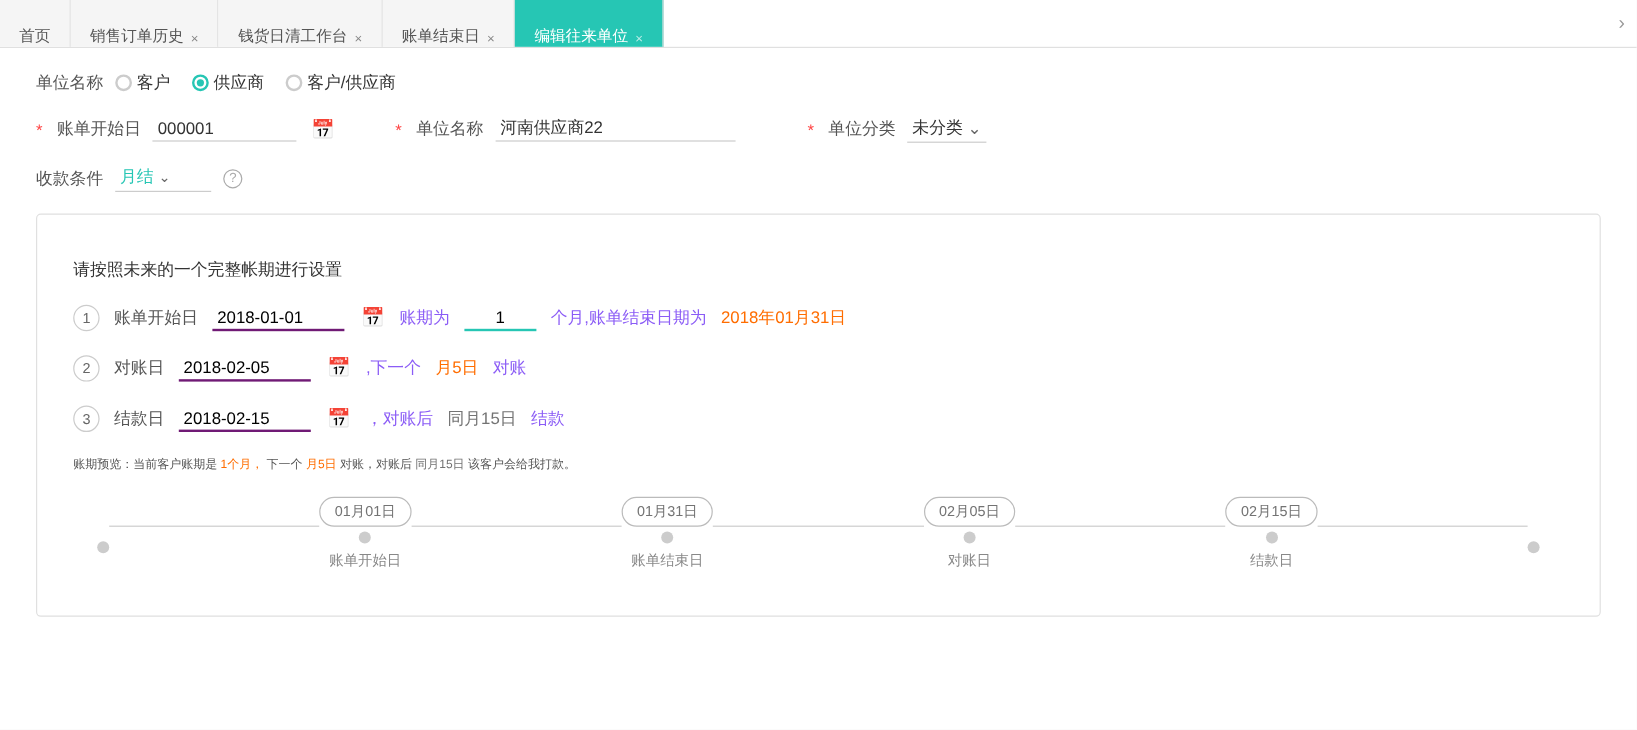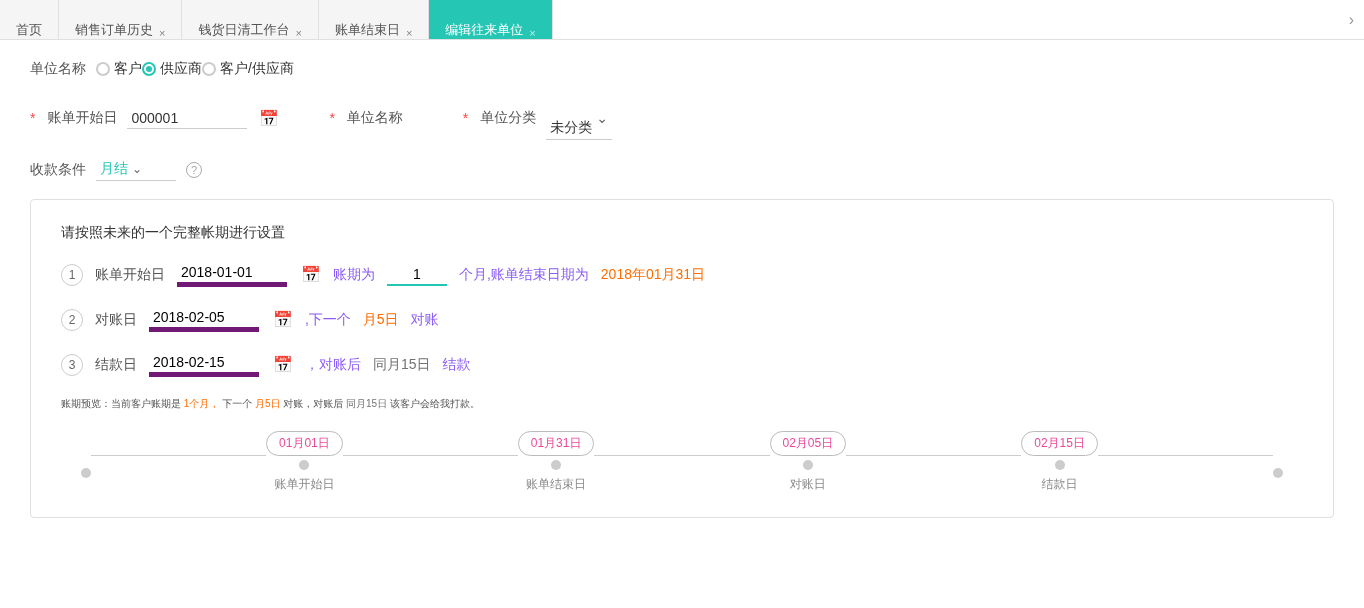--- a/index.html
+++ b/index.html
@@ -59,20 +59,21 @@
     .form-label {
       color: #555;
       white-space: nowrap;
     }
     .required-star {
       color: #f44;
       margin-right: 2px;
     }
     .radio-group {
       display: flex;
+      gap: 18px;
       align-items: center;
     }
     .radio-item {
       display: flex;
       align-items: center;
       gap: 4px;
       cursor: pointer;
     }
     .radio-circle {
       width: 14px;
@@ -140,21 +141,21 @@
       justify-content: center;
       font-size: 11px;
       color: #aaa;
       cursor: pointer;
     }
 
     
     .card-panel {
       border: 1px solid #e0e0e0;
       border-radius: 4px;
-      padding: 24px 30px;
+      padding: 37px 30px;
       background: #fff;
       margin-bottom: 4px;
     }
     .card-title {
       font-size: 14px;
       color: #333;
       margin-bottom: 20px;
     }
 
     
@@ -175,21 +176,21 @@
       font-size: 12px;
       color: #666;
       flex-shrink: 0;
     }
     .step-label {
       color: #555;
       white-space: nowrap;
     }
     .step-date-input {
       border: none;
-      border-bottom: 5px solid #701a75;
+      border-bottom: 2px solid #701a75;
       outline: none;
       padding: 2px 4px;
       font-size: 14px;
       width: 110px;
     }
     .period-input {
       border: none;
       border-bottom: 2px solid #26c6b4;
       outline: none;
       padding: 2px 4px;
@@ -224,21 +225,21 @@
       flex: 1;
       height: 1px;
       background: #ccc;
       margin-top: -14px;
     }
     .tl-pill {
       border: 1px solid #bbb;
       border-radius: 20px;
       padding: 3px 12px;
       font-size: 12px;
-      color: #ec4899;
+      color: #737373;
       background: #fff;
       white-space: nowrap;
     }
     .tl-dot {
       width: 10px;
       height: 10px;
       border-radius: 50%;
       background: #ccc;
     }
     .tl-caption {
@@ -306,26 +307,27 @@
 
   <div class="form-row">
     <span class="required-star">*</span>
     <span class="form-label">账单开始日</span>
     <input class="form-input input-short" type="text" value="000001" style="">
     <span class="calendar-icon">📅</span>
 
     <span style="margin-left:30px;"></span>
     <span class="required-star">*</span>
     <span class="form-label">单位名称</span>
+    <input class="form-input input-medium" type="text" value="河南供应商22" style="">
 
     <span style="margin-left:40px;"></span>
     <span class="required-star">*</span>
     <span class="form-label">单位分类</span>
     <div class="select-wrapper">
-      <span style="color:#333;margin-top:21px;">未分类</span>
+      <span style="color:#333;">未分类</span>
       <span class="dropdown-icon">⌄</span>
     </div>
   </div>
 
   <div class="form-row">
     <span class="form-label">收款条件</span>
     <div class="select-wrapper" style="min-width:80px;text-align:center;">
       <span style="color:#26c6b4;">月结</span>
       <span class="select-arrow">⌄</span>
     </div>

